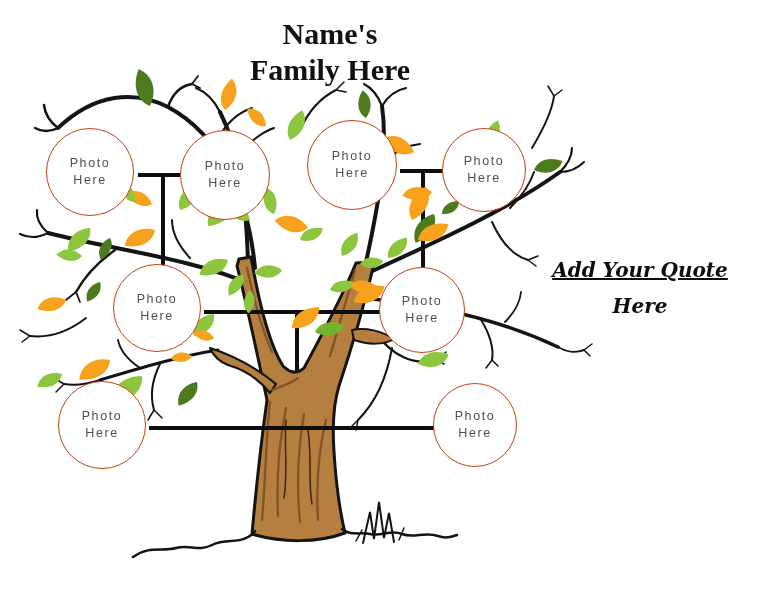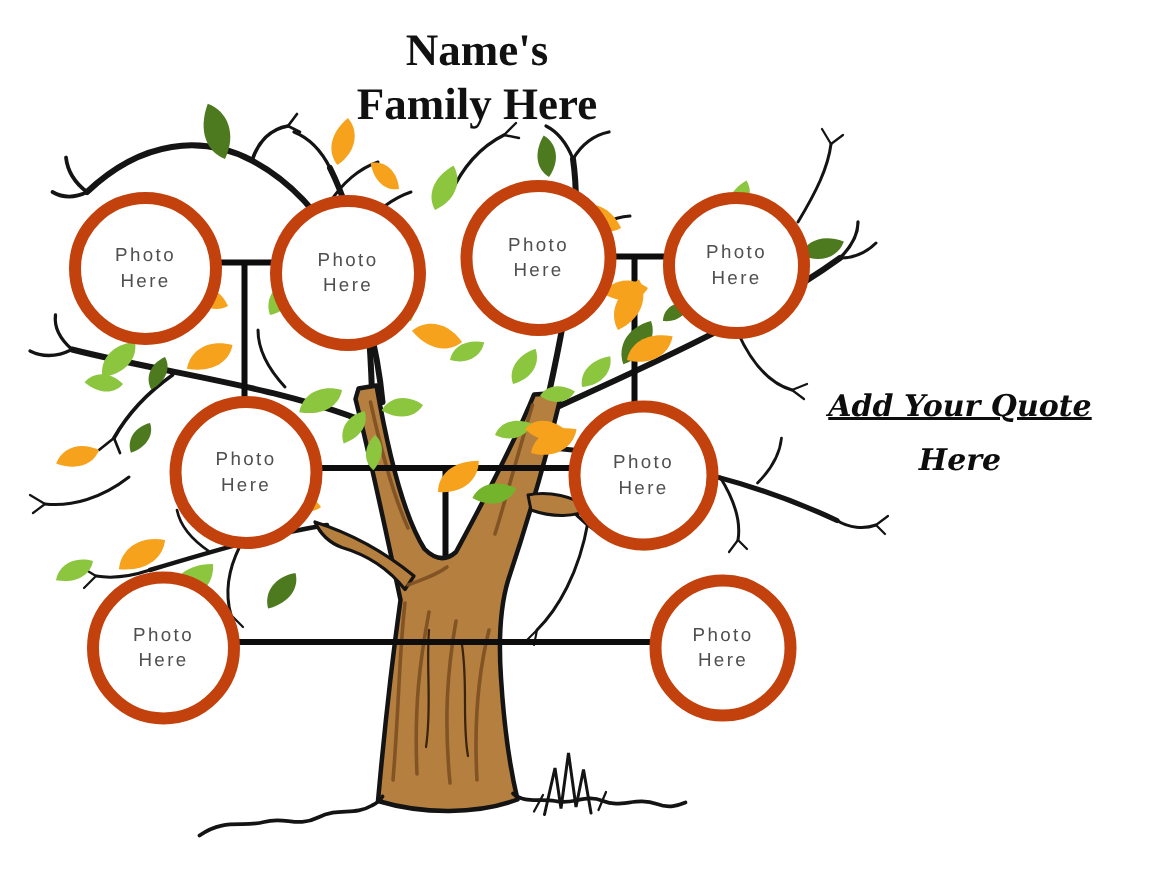--- a/index.html
+++ b/index.html
@@ -3,35 +3,35 @@
 <meta charset="utf-8">
 <style>
   html,body{margin:0;padding:0;background:#ffffff;}
   #stage{
     position:relative;width:768px;height:593px;background:#ffffff;overflow:hidden;
     font-family:"Liberation Sans",sans-serif;
   }
   #tree-svg{position:absolute;left:0;top:0;}
   
   .title{
-    position:absolute;left:158px;top:16px;width:320px;text-align:center;
+    position:absolute;left:170px;top:16px;width:320px;text-align:center;
     font-family:"Liberation Serif",serif;font-weight:bold;color:#111111;
   }
   .title .t1{font-size:30px;line-height:36px;}
   .title .t2{font-size:30px;line-height:36px;}
   
   .quote{
     position:absolute;left:533px;top:256px;width:214px;text-align:center;
     font-family:"DejaVu Serif",serif;font-style:italic;font-weight:bold;color:#0d0d0d;
   }
   .quote .q1{font-size:20px;line-height:28px;text-decoration:underline;}
   .quote .q2{font-size:20px;line-height:28px;margin-top:8px;}
   
   .photo-circle{
-    position:absolute;border:8px solid #c2410c;border-radius:50%;background:#ffffff;
+    position:absolute;border:1px solid #c2410c;border-radius:50%;background:#ffffff;
     display:flex;flex-direction:column;align-items:center;justify-content:center;
     box-sizing:content-box;cursor:pointer;
   }
   .photo-circle .ph{
     font-size:12.5px;line-height:17px;letter-spacing:1.6px;color:#4f4f4f;text-align:center;
   }
   .sz94{width:86px;height:86px;}
   .sz96{width:88px;height:88px;}
   .sz92{width:84px;height:84px;}
   .sz90{width:82px;height:82px;}

